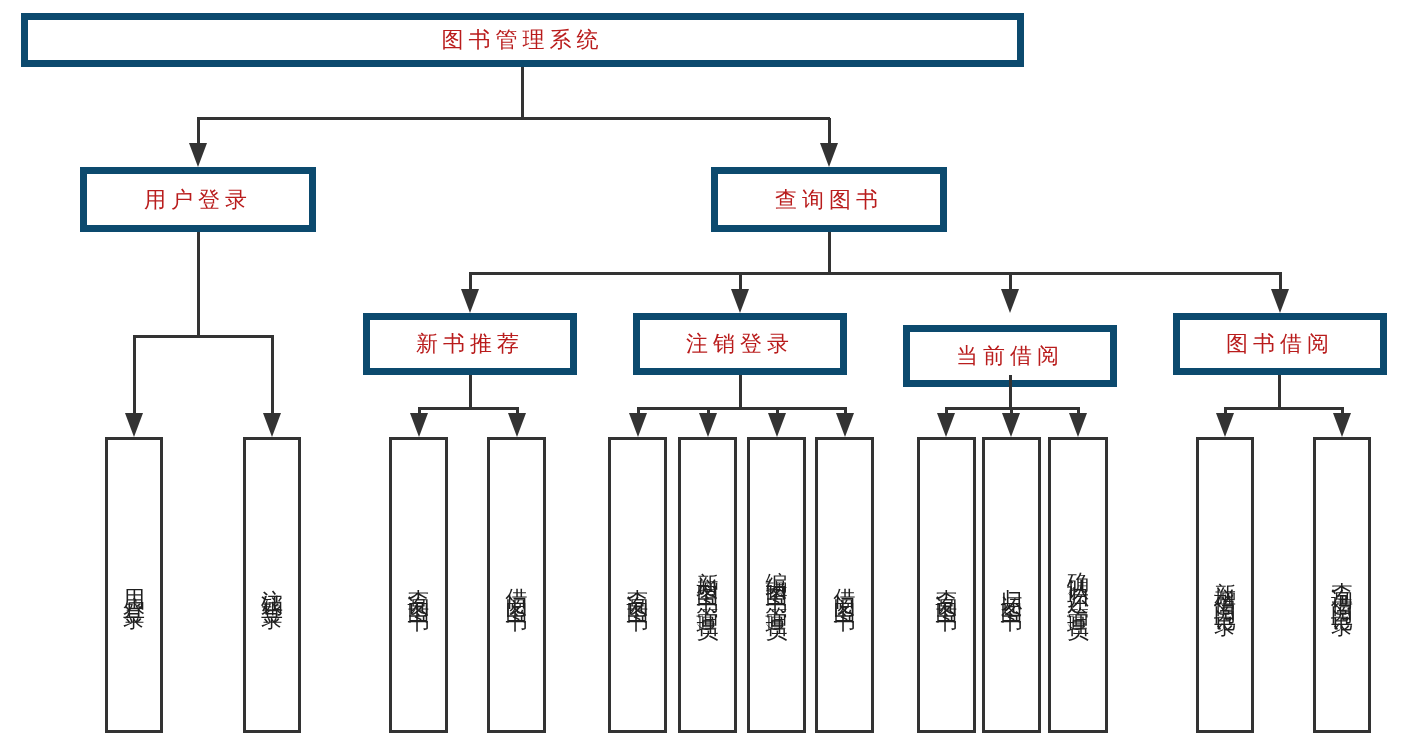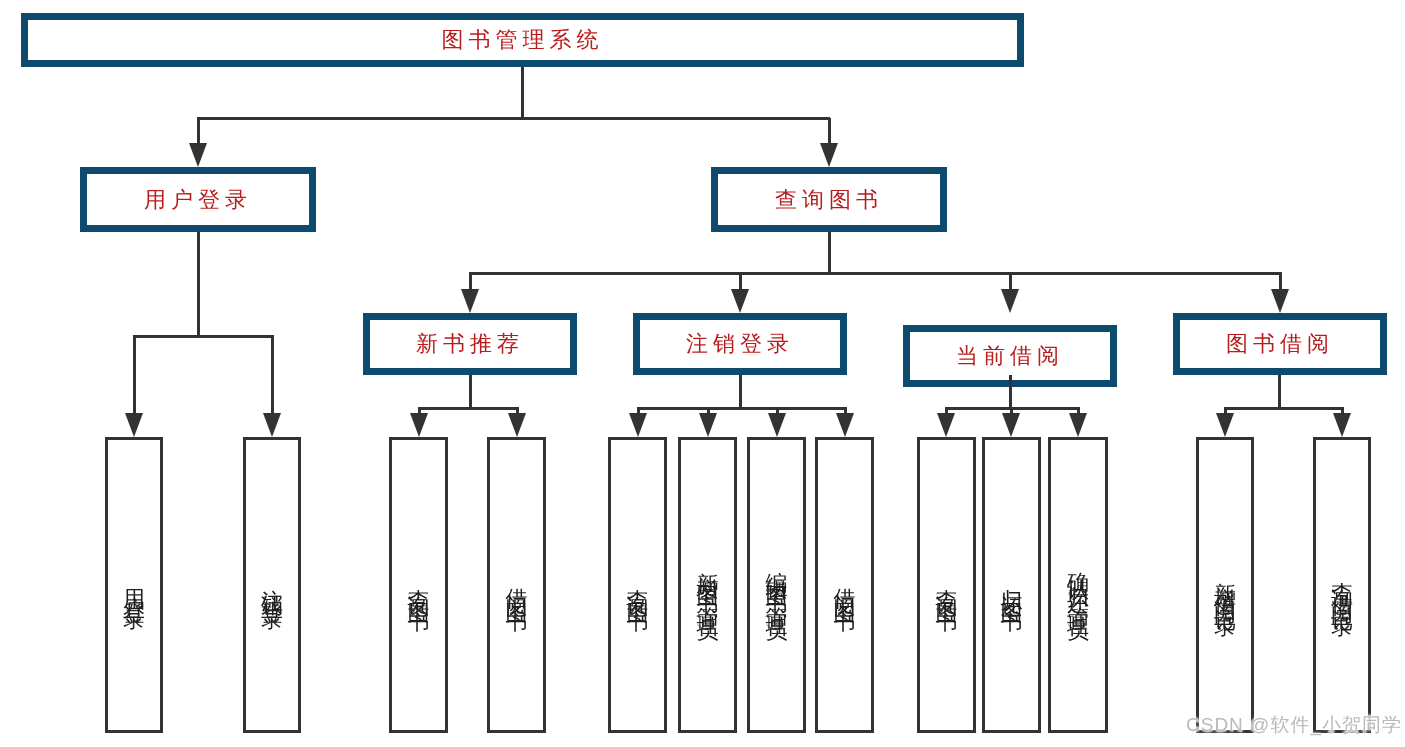--- a/index.html
+++ b/index.html
@@ -117,15 +117,14 @@
   <div class="vline" style="left:1278px;top:375px;height:33px;"></div>
   <div class="hline" style="left:1224px;top:407px;width:120px;"></div>
   <div class="vline" style="left:1224px;top:408px;height:6px;"></div>
   <div class="vline" style="left:1341px;top:408px;height:6px;"></div>
   <div class="arrow" style="left:1216px;top:413px;"></div>
   <div class="arrow" style="left:1333px;top:413px;"></div>
 
   <div class="vbox" style="left:1196px;top:437px;width:58px;height:296px;">新增借阅记录</div>
   <div class="vbox" style="left:1313px;top:437px;width:58px;height:296px;">查询借阅记录</div>
 
-  <div class="watermark">CSDN @软件_小贺同学</div>
 
 </div>
 
 </body></html>

